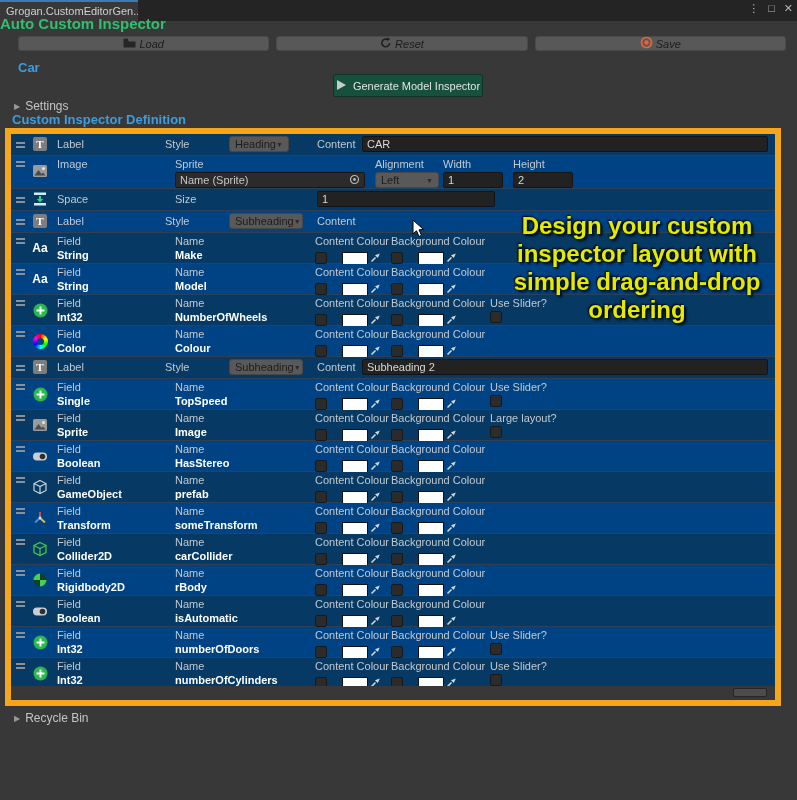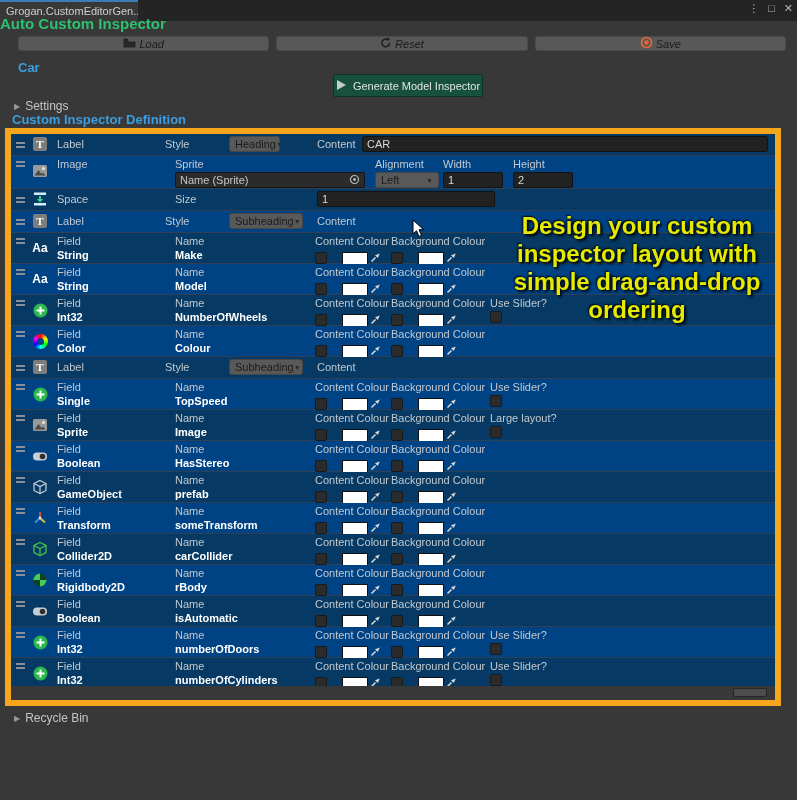--- a/index.html
+++ b/index.html
@@ -155,21 +155,21 @@
             <rect x="1" y="1" width="14" height="14" rx="2" fill="#7d7d7d"></rect>
             <text x="8" y="12" font-family="Liberation Serif,serif" font-size="11" font-weight="bold" fill="#ffffff" text-anchor="middle">T</text>
           </svg>
         </span>
         <div class="col" style="left: 46px; top: 4px;">
           <span class="lbl">Label</span>
         </div>
         <div class="col" style="left: 154px; top: 4px;">
           <span class="lbl">Style</span>
         </div>
-        <div class="dropdown" style="width: 51px; position: absolute; left: 218px; top: 2px;">
+        <div class="dropdown" style="width: 60px; position: absolute; left: 218px; top: 2px;">
           <span>Heading</span>
           <span class="dd-arrow">▼</span>
         </div>
         <div class="col" style="left: 306px; top: 4px;">
           <span class="lbl">Content</span>
         </div>
         <div class="tfield" style="width: 406px; position: absolute; left: 351px; top: 2px;">CAR</div>
       </div>
       <div class="row light h32">
         <div class="handle">
@@ -441,20 +441,21 @@
         <div class="col" style="left: 154px; top: 4px;">
           <span class="lbl">Style</span>
         </div>
         <div class="dropdown" style="width: 74px; position: absolute; left: 218px; top: 2px;">
           <span>Subheading</span>
           <span class="dd-arrow">▼</span>
         </div>
         <div class="col" style="left: 306px; top: 4px;">
           <span class="lbl">Content</span>
         </div>
+        <div class="tfield" style="width: 406px; position: absolute; left: 351px; top: 2px;">Subheading 2</div>
       </div>
       <div class="row light h30">
         <div class="handle">
           <i></i>
           <i></i>
         </div>
         <span class="icon">
           <svg width="15" height="15">
             <circle cx="7.5" cy="7.5" r="7" fill="#2ab84e"></circle>
             <rect x="6.5" y="3.5" width="2" height="8" fill="#ffffff"></rect>

